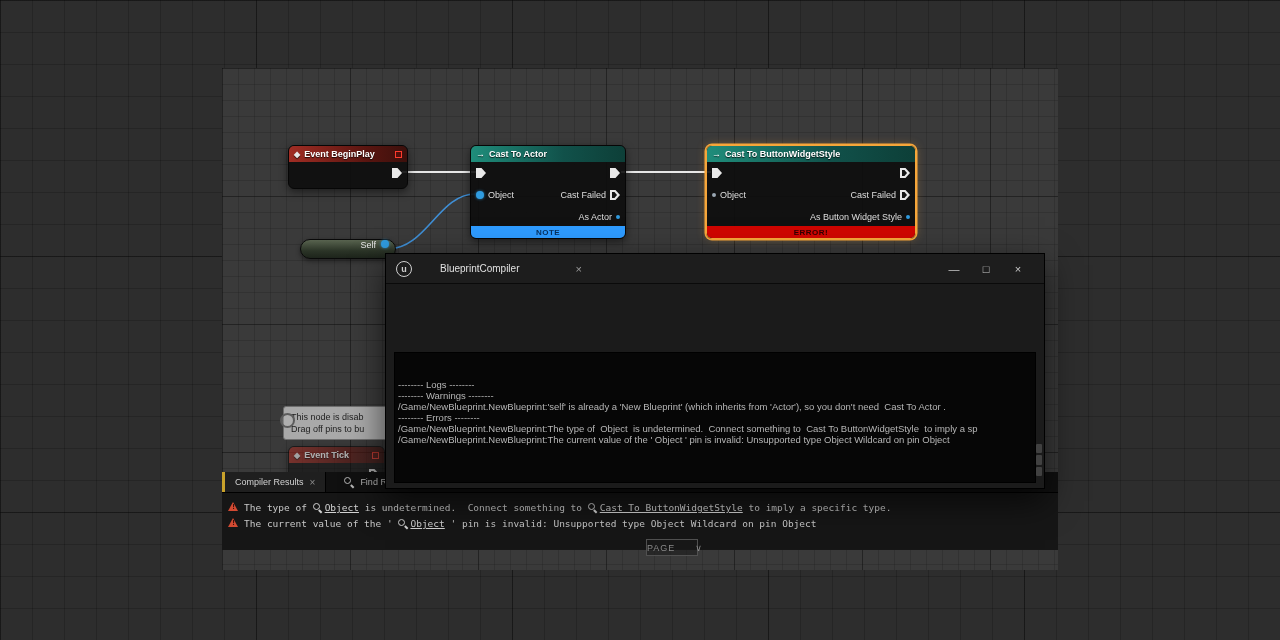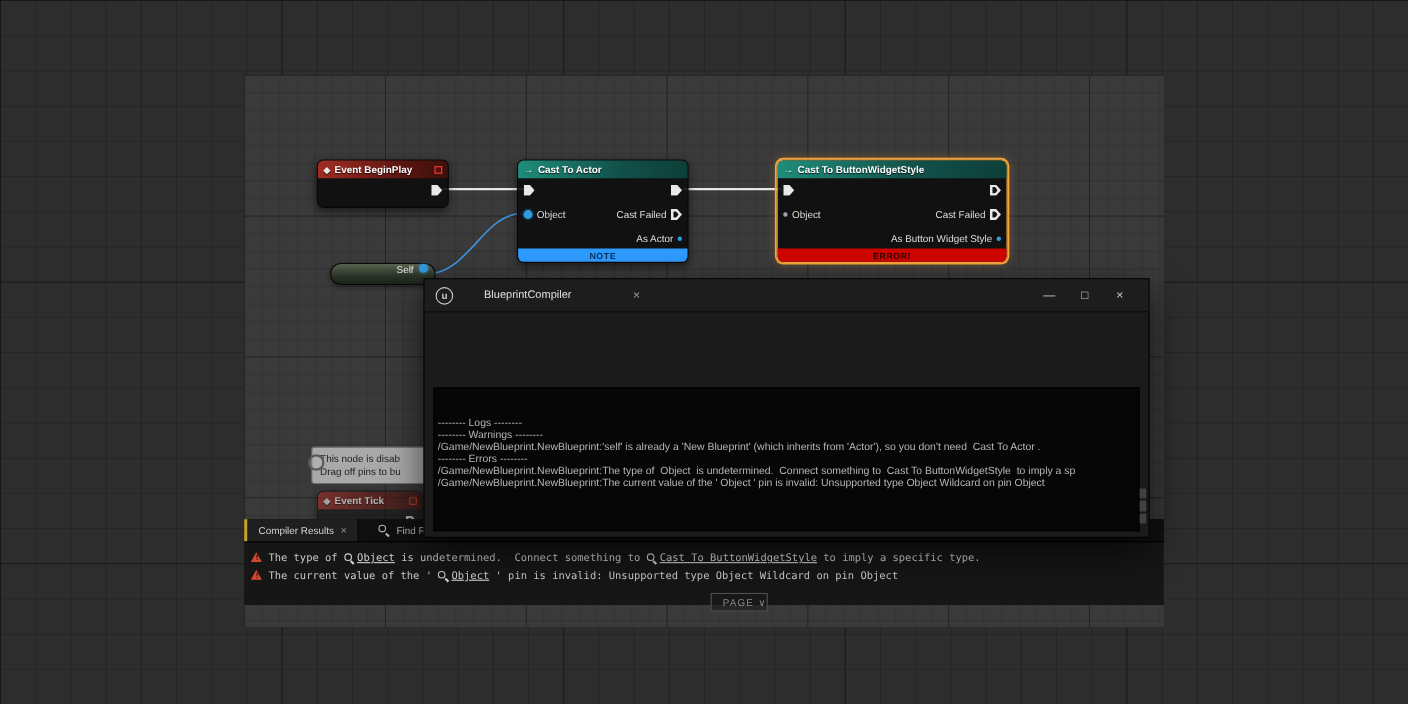--- a/index.html
+++ b/index.html
@@ -111,21 +111,21 @@
     border-bottom:9px solid #d24a32;position:relative;flex:none;margin-right:6px;}
   .warn-tri::after{content:"!";position:absolute;left:-1.5px;top:1px;font-size:7px;line-height:8px;
     color:#1c0000;font-weight:bold;}
   .mag{position:relative;width:10px;height:10px;display:inline-block;flex:none;}
   .mag::before{content:"";position:absolute;left:0;top:0;width:5px;height:5px;
     border:1.5px solid currentColor;border-radius:50%;}
   .mag::after{content:"";position:absolute;left:6.5px;top:6.5px;width:4px;height:1.5px;
     background:currentColor;transform:rotate(45deg);transform-origin:0 50%;}
   .page-box{position:absolute;left:424px;top:67px;width:52px;height:17px;z-index:6;
     border:1px solid #505050;background:rgba(26,26,26,.6);color:#8a8a8a;
-    display:flex;align-items:center;justify-content:flex-end;gap:4px;font-size:9px;letter-spacing:1px;}
+    display:flex;align-items:center;justify-content:flex-start;gap:20px;font-size:9px;letter-spacing:1px;}
 </style>
 </head>
 <body>
 
 <div class="stage">
 
   <div class="graph">
 
     <svg class="wires" width="836" height="502" viewBox="0 0 836 502">
       <path d="M180,104 C212,104 230,104 254,104" stroke="#e8e8e8" stroke-width="2" fill="none"></path>

